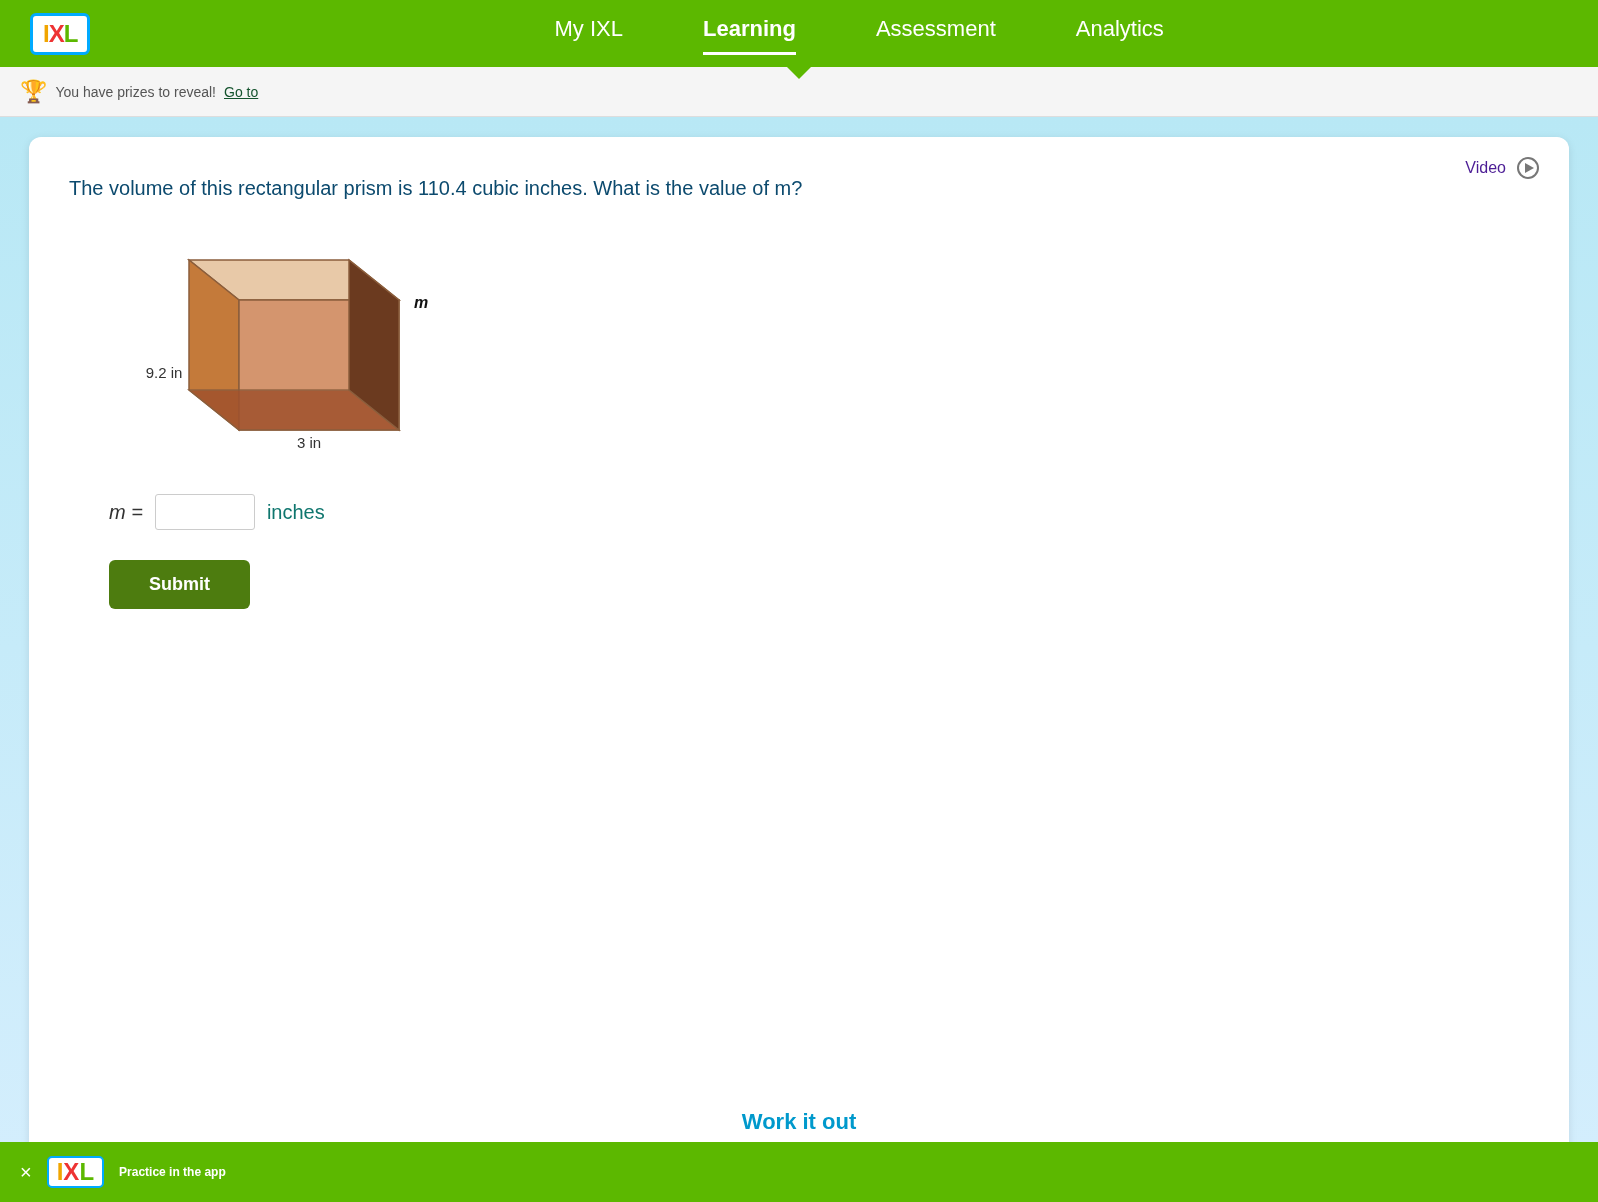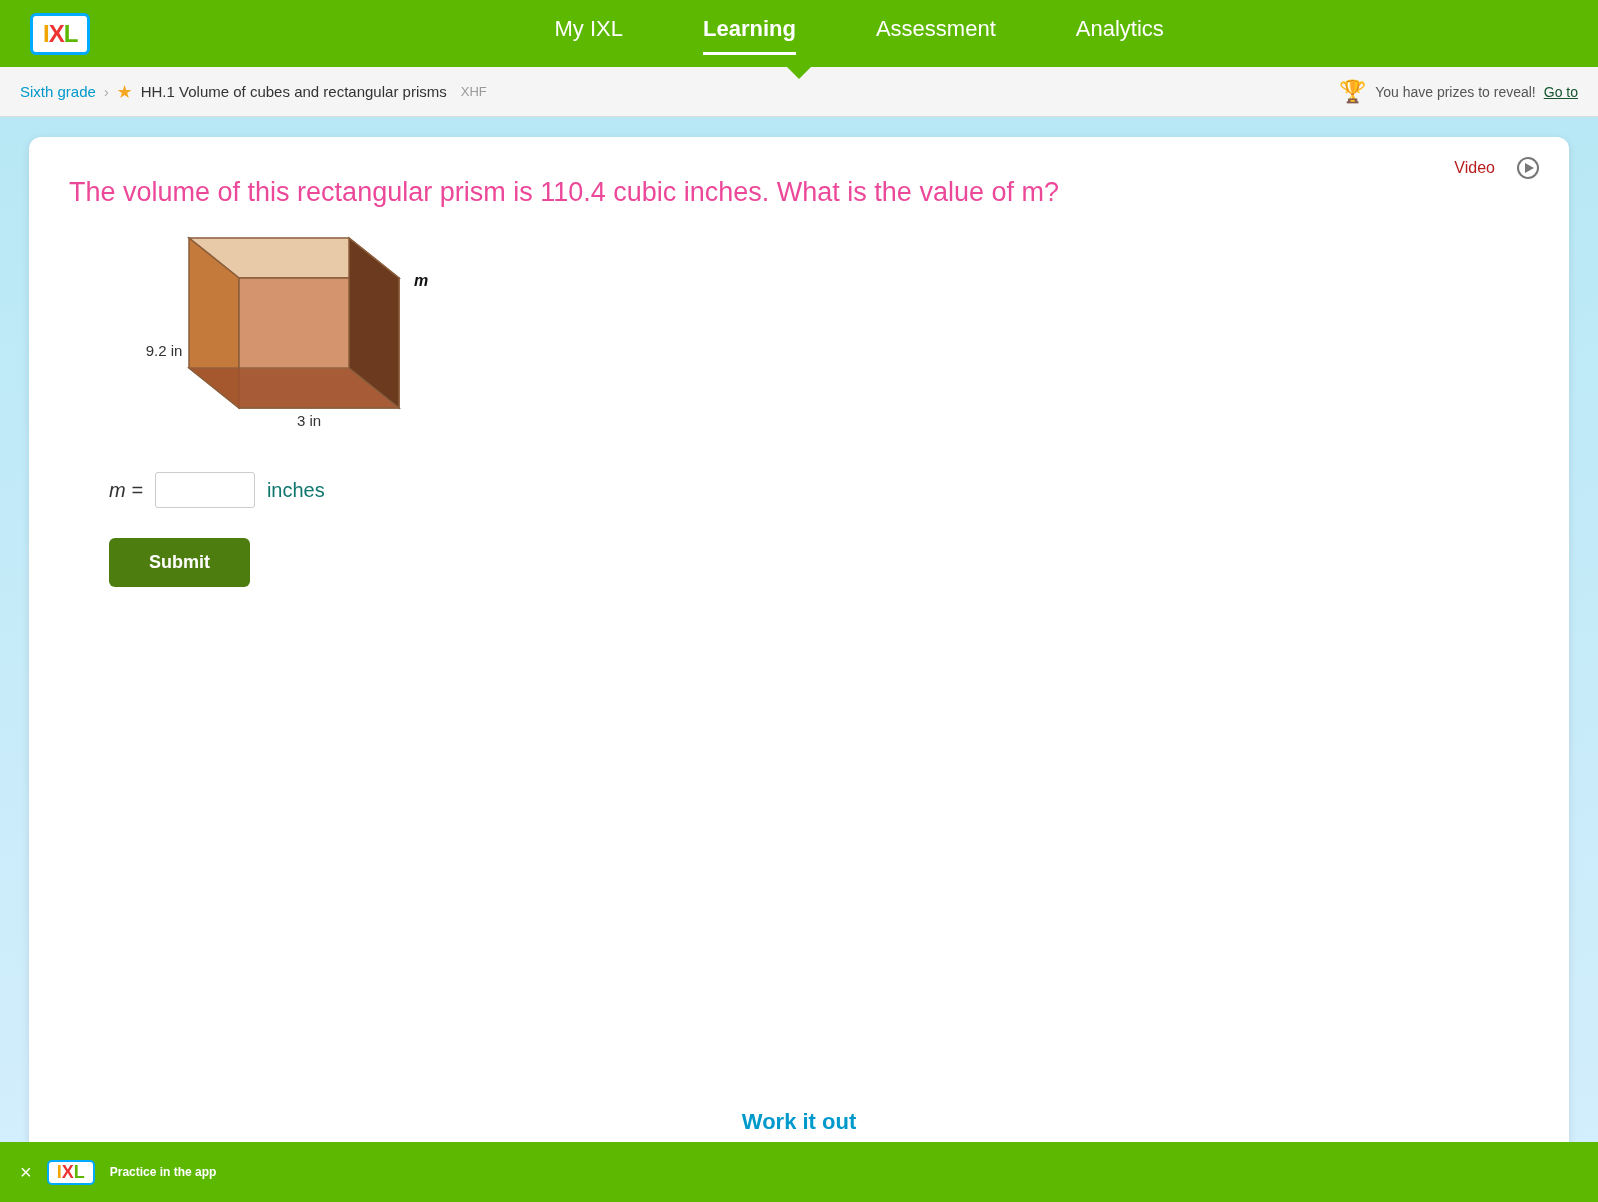--- a/index.html
+++ b/index.html
@@ -135,22 +135,22 @@
       box-shadow: 0 2px 8px rgba(0,0,0,0.1);
     }
 
     
     .video-link {
       position: absolute;
       top: 20px;
       right: 30px;
       display: flex;
       align-items: center;
-      gap: 22px;
-      color: #b91c1c;
+      gap: 11px;
+      color: #4c1d95;
       font-size: 16px;
       cursor: pointer;
     }
     .video-play-icon {
       width: 22px;
       height: 22px;
       border: 2px solid #777;
       border-radius: 50%;
       display: flex;
       align-items: center;
@@ -160,22 +160,23 @@
       width: 0;
       height: 0;
       border-top: 5px solid transparent;
       border-bottom: 5px solid transparent;
       border-left: 9px solid #777;
       margin-left: 2px;
     }
 
     
     .question-text {
-      font-size: 27px;
-      color: #ec4899;
+      font-size: 20px;
+      color: #0c4a6e;
+      margin-bottom: 30px;
       margin-top: 10px;
     }
 
     
     .prism-container {
       margin-left: 40px;
       margin-bottom: 30px;
     }
 
     
@@ -249,21 +250,21 @@
       background: none;
       border: none;
       line-height: 1;
     }
     .bottom-logo {
       background: white;
       border: 2px solid #00aaff;
       border-radius: 5px;
       padding: 0 8px;
       font-weight: 900;
-      font-size: 18px;
+      font-size: 24px;
     }
     .bottom-logo .i { color: #f0a500; }
     .bottom-logo .x { color: #ee3333; }
     .bottom-logo .l { color: #5cb800; }
     .bottom-text {
       color: white;
       font-size: 12px;
       font-weight: bold;
     }
 
@@ -285,29 +286,20 @@
   <div class="nav-links">
     <a class="nav-link">My IXL</a>
     <a class="nav-link active">Learning</a>
     <a class="nav-link">Assessment</a>
     <a class="nav-link">Analytics</a>
   </div>
   <div class="nav-arrow"></div>
 </nav>
 
 <div class="breadcrumb-bar">
-  <div class="breadcrumb-left">
-    <a class="breadcrumb-link">Sixth grade</a>
-    <span class="breadcrumb-chevron">›</span>
-    <span class="star-icon">★</span>
-    <span class="breadcrumb-title">
-      <span>HH.1</span> <span>Volume of cubes and rectangular prisms</span>
-    </span>
-    <span class="breadcrumb-code">XHF</span>
-  </div>
   <div class="prizes-section">
     <span class="trophy-icon">🏆</span>
     <span>You have prizes to reveal!</span>
     <a class="prizes-link">Go to</a>
   </div>
 </div>
 
 <div class="main-area">
   <div class="question-card">
 

